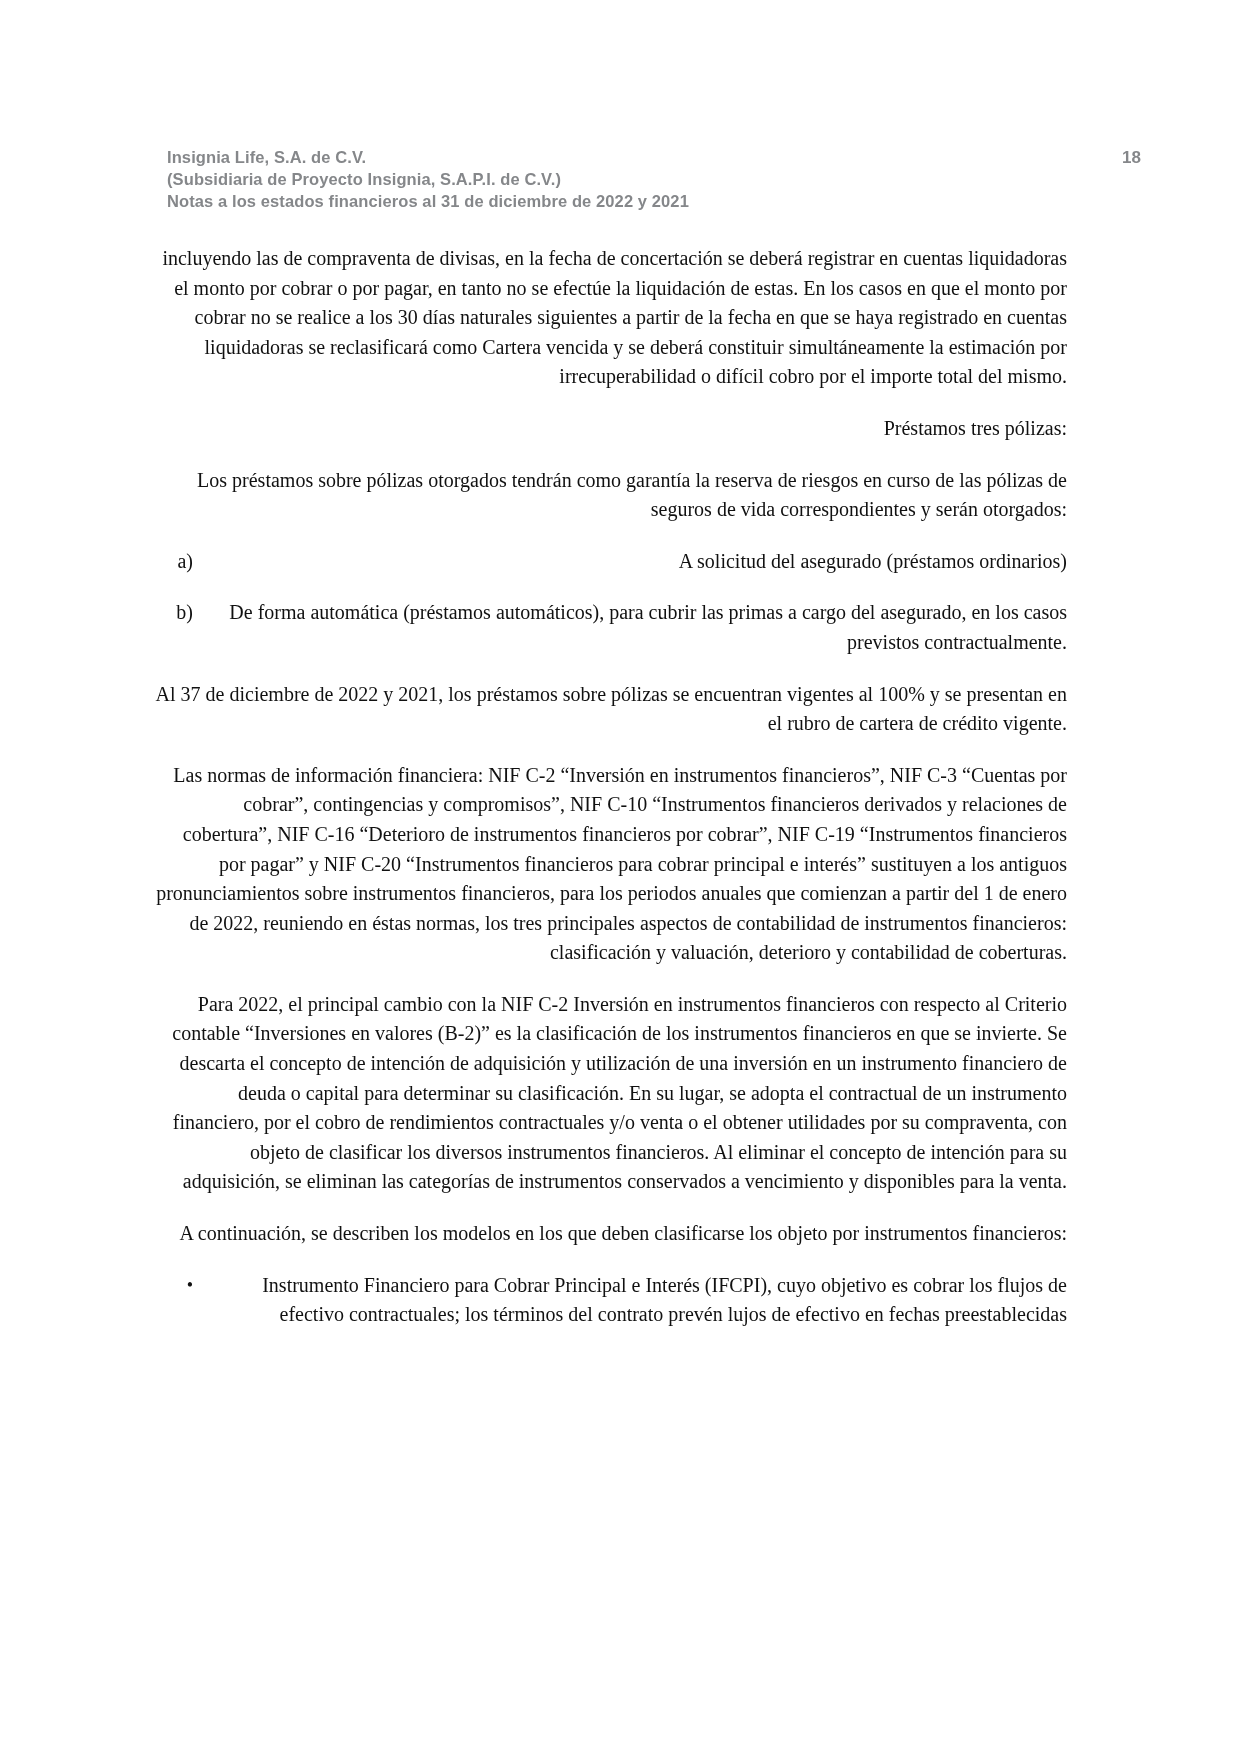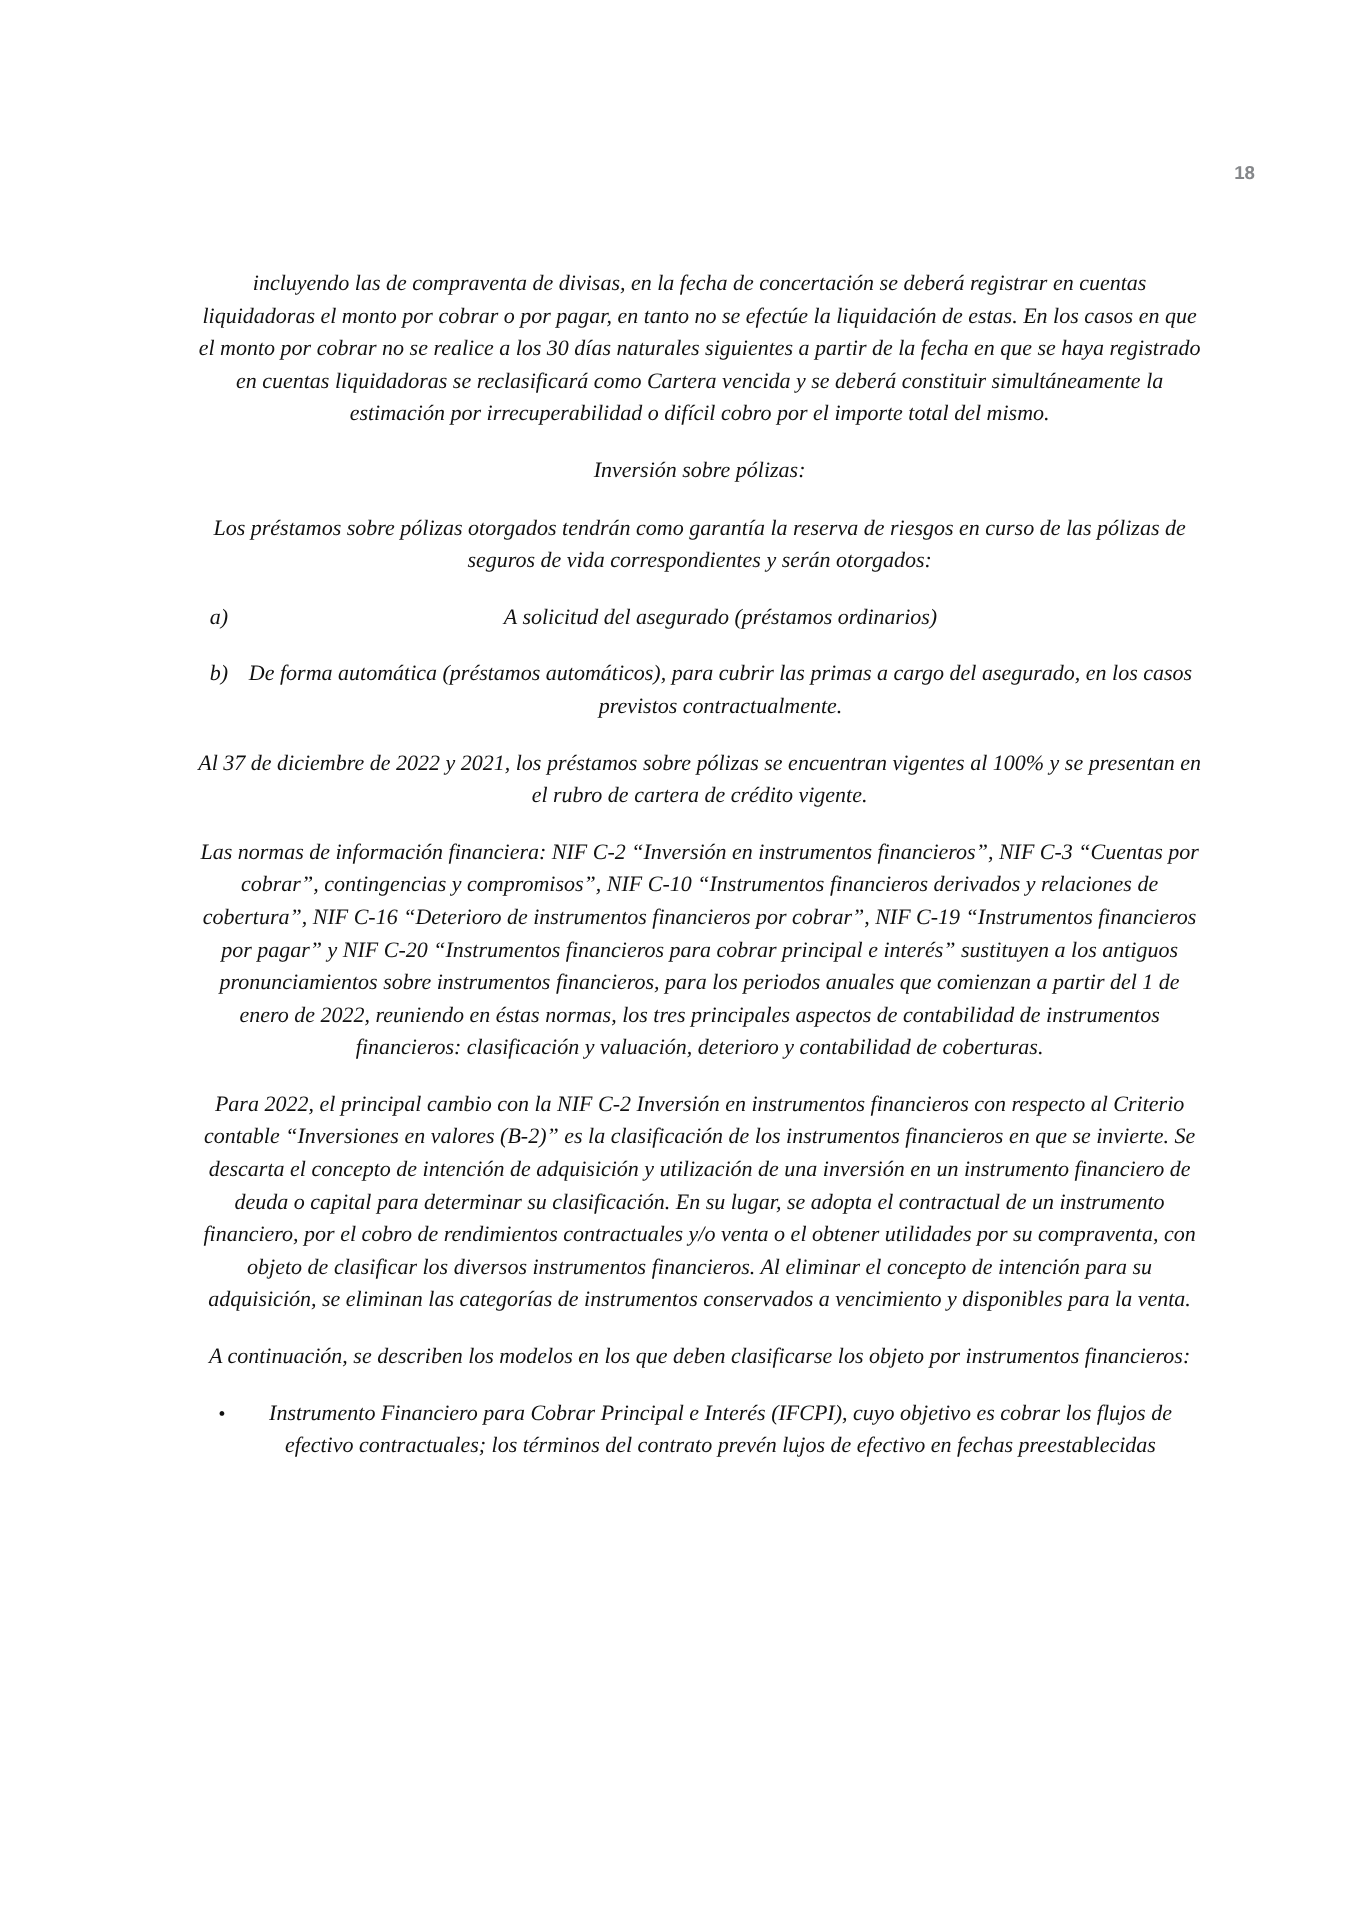--- a/index.html
+++ b/index.html
@@ -33,26 +33,25 @@
     left: 1122px;
     font-family: "Liberation Sans", sans-serif;
     font-weight: bold;
     font-size: 17px;
     color: #85878a;
     text-align: right;
   }
   .content {
     position: absolute;
     top: 244px;
-    left: 180px;
+    left: 155px;
     width: 912px;
     font-size: 20px;
     line-height: 29.6px;
-    text-align: center;
-    font-style: italic;
+    text-align: right;
   }
   .content p {
     margin: 0 0 22px 0;
   }
   .li {
     display: flex;
     margin: 0 0 22px 0;
   }
   .li .marker {
     flex: none;
@@ -65,30 +64,35 @@
   }
   .li .li-text {
     flex: 1;
   }
 </style>
 </head>
 <body>
 
 <div class="page">
 
+  <div class="header">
+    <div>Insignia Life, S.A. de C.V.</div>
+    <div>(Subsidiaria de Proyecto Insignia, S.A.P.I. de C.V.)</div>
+    <div>Notas a los estados financieros al 31 de diciembre de 2022 y 2021</div>
+  </div>
 
   <div class="pagenum">18</div>
 
   <div class="content">
 
     <p>incluyendo las de compraventa de divisas, en la fecha de concertación se deberá registrar en cuentas liquidadoras el monto por cobrar o por pagar, en tanto no se efectúe la liquidación de estas. En los casos en que el monto por cobrar no se realice a los 30 días naturales siguientes a partir de la fecha en que se haya registrado en cuentas liquidadoras se reclasificará como Cartera vencida y se deberá constituir simultáneamente la estimación por irrecuperabilidad o difícil cobro por el importe total del mismo.</p>
 
 
 
-    <p>Inversión sobre pólizas:</p>
+    <p>Préstamos tres pólizas:</p>
 
     <p>Los préstamos sobre pólizas otorgados tendrán como garantía la reserva de riesgos en curso de las pólizas de seguros de vida correspondientes y serán otorgados:</p>
 
     <div class="li">
       <span class="marker">a)</span>
       <span class="li-text">A solicitud del asegurado (préstamos ordinarios)</span>
     </div>
 
     <div class="li">
       <span class="marker">b)</span>

